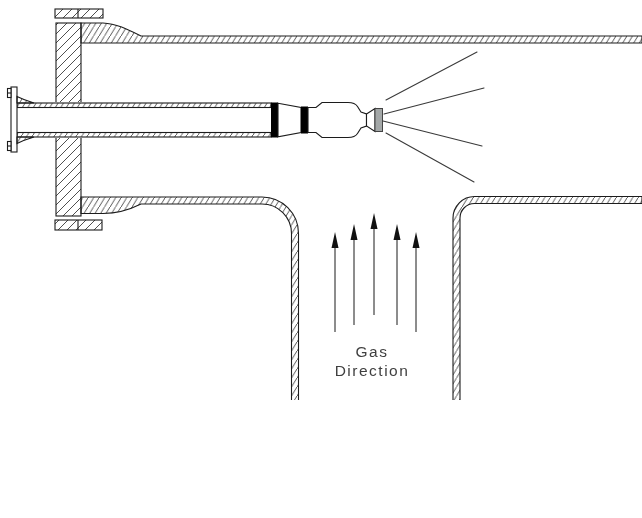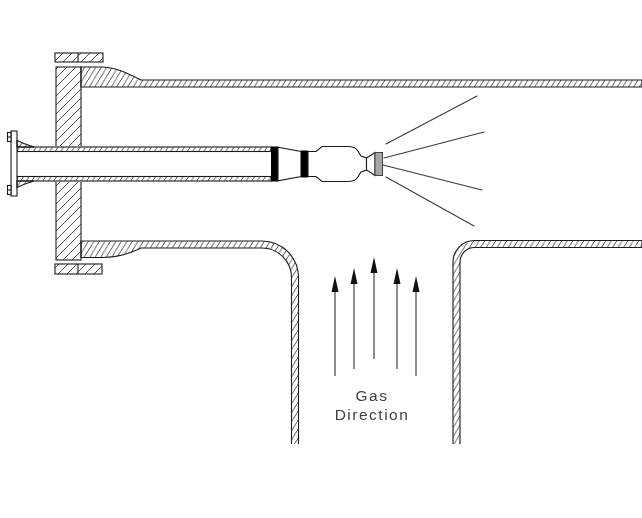--- a/index.html
+++ b/index.html
@@ -2,21 +2,20 @@
 <html><head>
 <meta charset="utf-8">
 <style>
   html,body{margin:0;padding:0;background:#ffffff;}
   .stage{
     position:relative;
     width:642px;height:400px;
     background:#ffffff;
     font-family:"Liberation Sans", sans-serif;
     overflow:hidden;
-    margin-top:44px;
   }
   svg{display:block;}
   .outline{fill:none;stroke:#1c1c1c;stroke-width:1.1;}
   .hatched{stroke:#1c1c1c;stroke-width:1.1;}
   .hatchline{stroke:#3b3b3b;stroke-width:0.9;}
   .whitefill{fill:#ffffff;stroke:#1c1c1c;stroke-width:1.1;}
   .plainwhite{fill:#ffffff;stroke:none;}
   .sprayline{stroke:#3a3a3a;stroke-width:1.1;stroke-linecap:round;}
   .arrowstem{stroke:#1a1a1a;stroke-width:1;}
   .arrowhead{fill:#111111;stroke:none;}

